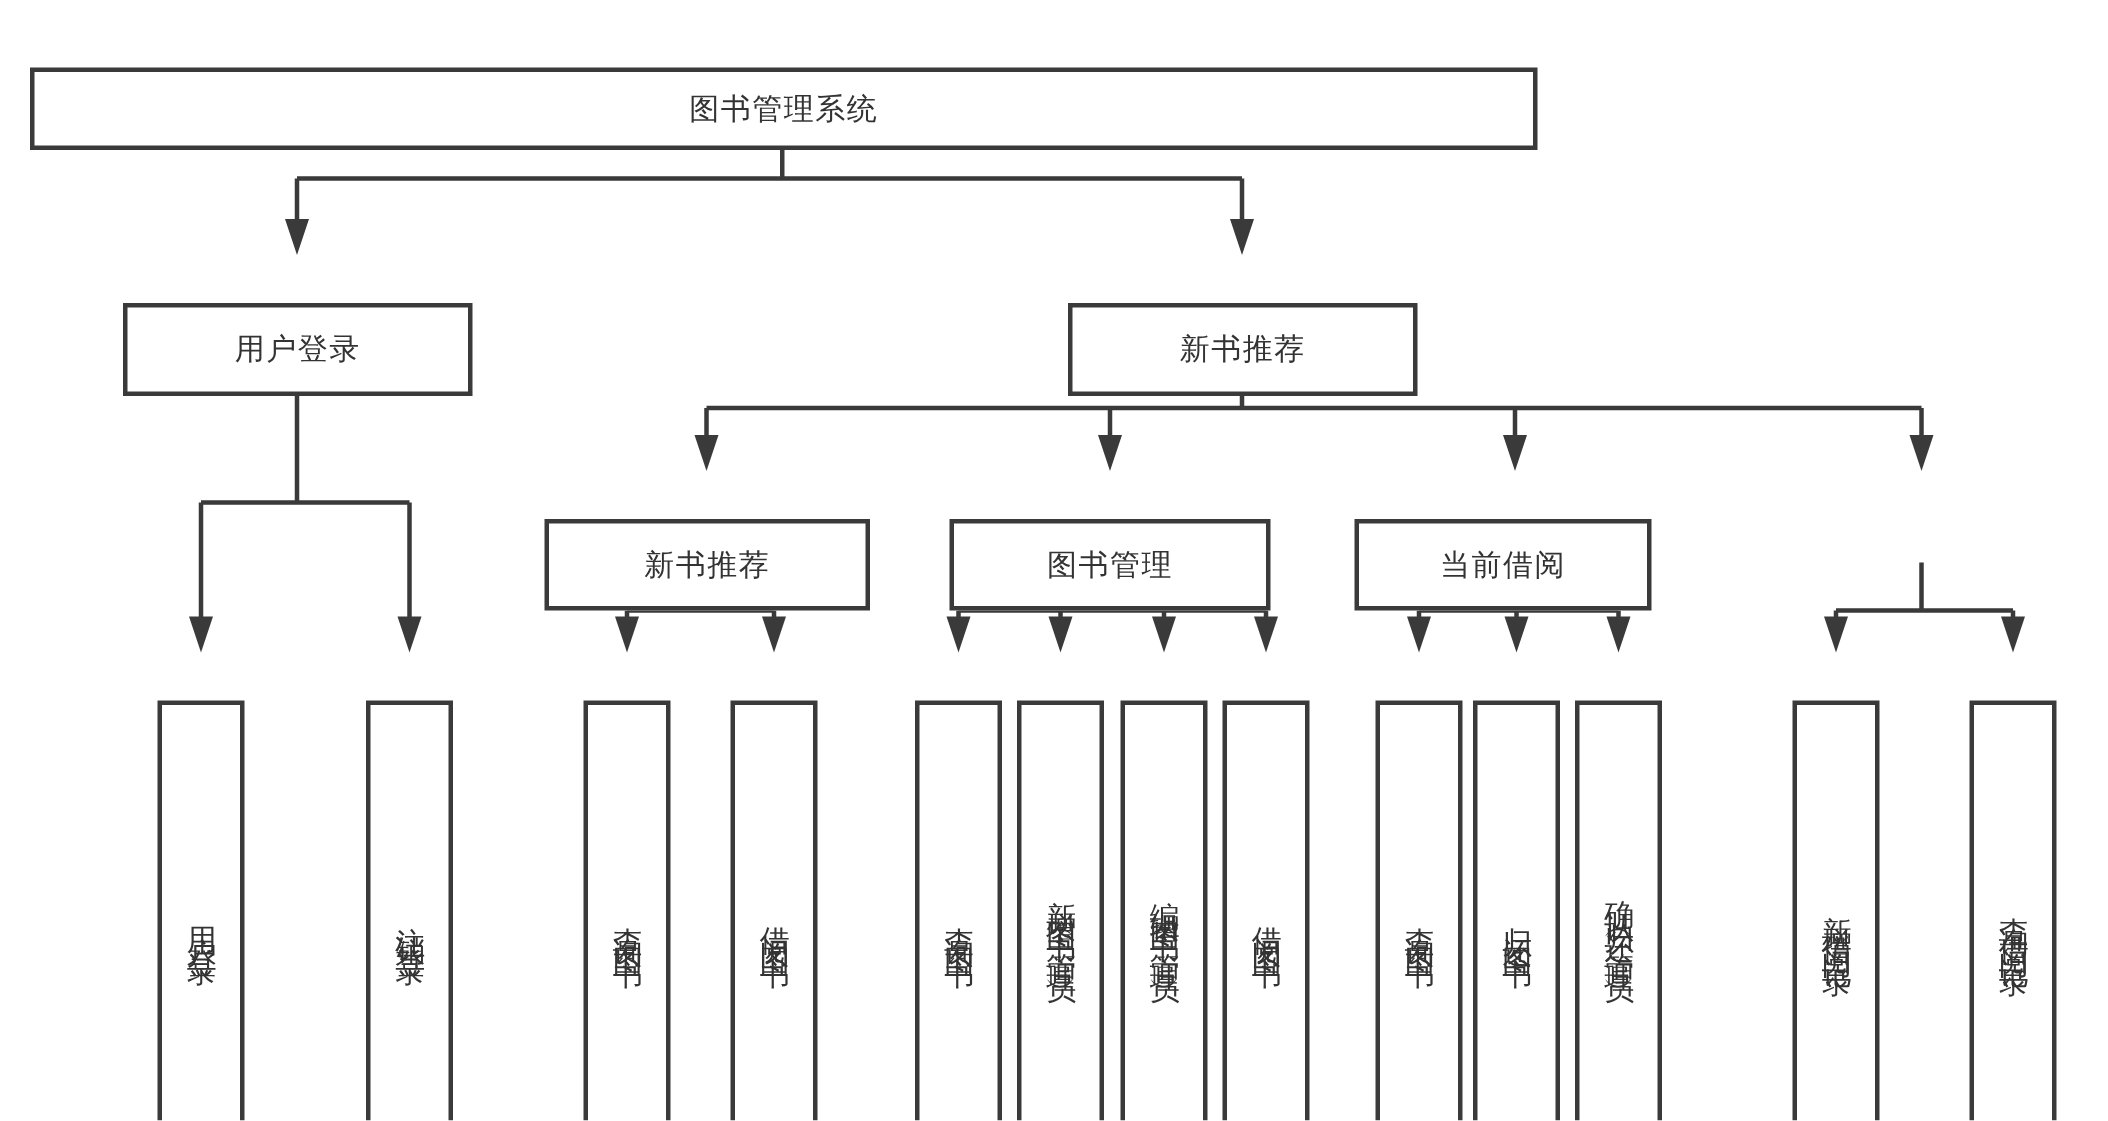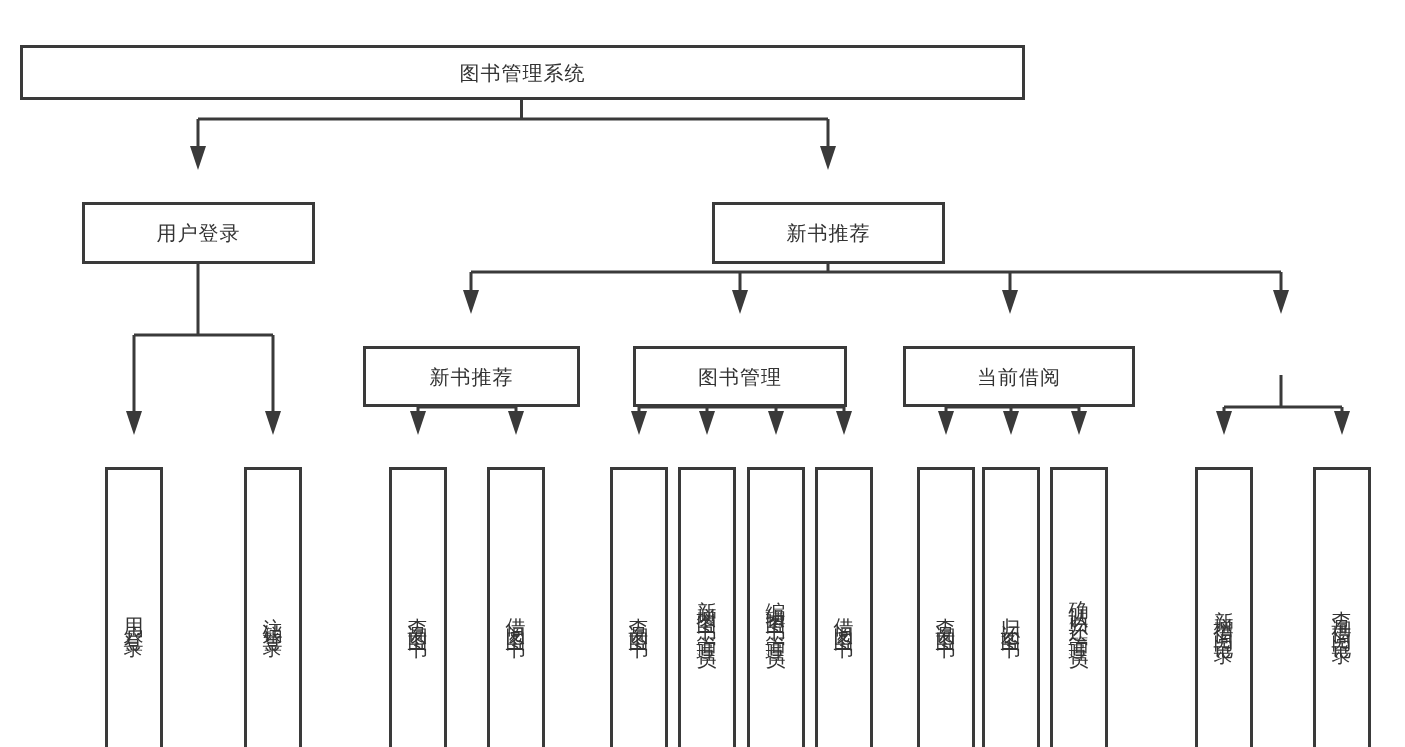--- a/index.html
+++ b/index.html
@@ -90,21 +90,21 @@
     </g>
   </svg>
 
   <div class="node l1">图书管理系统</div>
 
   <div class="node l2" style="left:82px">用户登录</div>
   <div class="node l2" style="left:712px">新书推荐</div>
 
   <div class="node l3" style="left:363px;width:217px">新书推荐</div>
   <div class="node l3" style="left:633px;width:214px">图书管理</div>
-  <div class="node l3" style="left:903px;width:232px">当前借阅</div>
+  <div class="node l3" style="left:903px;width:198px">当前借阅</div>
 
   <div class="node leaf" style="left:105px">
     <span class="vtext">用户登录</span>
   </div>
   <div class="node leaf" style="left:244px">
     <span class="vtext">注销登录</span>
   </div>
 
   <div class="node leaf" style="left:389px">
     <span class="vtext">查询图书</span>

